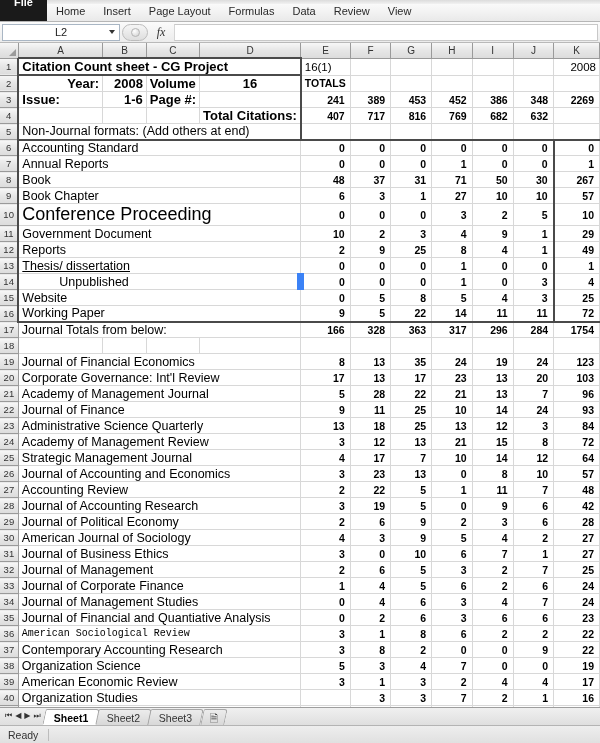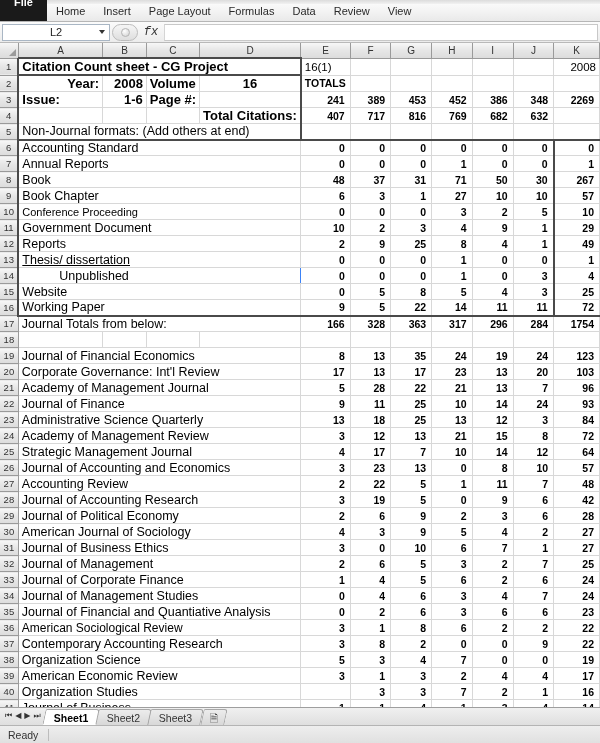--- a/index.html
+++ b/index.html
@@ -42,21 +42,21 @@
   
   .formulabar {
     height: 21px;
     background: linear-gradient(to bottom,#fbfbfb,#ececec);
     border-bottom: 1px solid #b9b9b9;
     display: flex; align-items: center;
     flex: 0 0 auto;
     padding: 0 2px;
   }
   .namebox {
-    width: 108px; height: 17px;
+    width: 118px; height: 17px;
     background: #fff;
     border: 1px solid #a9b6c4;
     display: flex; align-items: center; justify-content: center;
     position: relative;
     font-size: 11px; color: #222;
   }
   .namebox .caret {
     position: absolute; right: 4px; top: 50%; transform: translateY(-50%);
     width: 0; height: 0;
     border-left: 3.5px solid transparent; border-right: 3.5px solid transparent;
@@ -68,21 +68,21 @@
     border: 1px solid #bcbcbc; border-radius: 9px;
     display:flex; align-items:center; justify-content:center;
   }
   .fx-round .dot{
     width:9px;height:9px;border-radius:50%;
     background: radial-gradient(circle at 35% 30%,#fff,#cfcfcf);
     border:1px solid #b5b5b5;
   }
   .fx-label {
     width: 26px; text-align: center;
-    font-family: Liberation Mono, monospace;
+    font-family: Liberation Serif, serif;
     font-style: italic; font-size: 12px; color: #333;
   }
   .formula-input {
     flex: 1; height: 17px;
     background: #fff; border: 1px solid #c8c8c8; border-left: 1px solid #d5d5d5;
     font-size: 11px; padding: 0 3px; line-height: 15px; color:#000;
   }
 
   
   .gridwrap { flex: 1 1 auto; position: relative; overflow: hidden; background:#fff; }
@@ -334,21 +334,21 @@
             <td class="cell num">6</td>
             <td class="cell num">3</td>
             <td class="cell num">1</td>
             <td class="cell num">27</td>
             <td class="cell num">10</td>
             <td class="cell num br-thick">10</td>
             <td class="cell num">57</td>
           </tr>
           <tr>
             <td class="rowhead">10</td>
-            <td class="cell bl-thick" colspan="4" style="font-size:11px;border-right:1px solid #d8d8d8;margin-top:40px;">Conference Proceeding</td>
+            <td class="cell bl-thick" colspan="4" style="font-size:18px;border-right:1px solid #d8d8d8;margin-top:40px;">Conference Proceeding</td>
             <td class="cell num">0</td>
             <td class="cell num">0</td>
             <td class="cell num">0</td>
             <td class="cell num">3</td>
             <td class="cell num">2</td>
             <td class="cell num br-thick">5</td>
             <td class="cell num">10</td>
           </tr>
           <tr>
             <td class="rowhead">11</td>
@@ -378,21 +378,21 @@
             <td class="cell num">0</td>
             <td class="cell num">0</td>
             <td class="cell num">0</td>
             <td class="cell num">1</td>
             <td class="cell num">0</td>
             <td class="cell num br-thick">0</td>
             <td class="cell num">1</td>
           </tr>
           <tr>
             <td class="rowhead">14</td>
-            <td class="cell bl-thick" colspan="4" style="font-size:12.5px;border-right:1px solid #3b82f6;padding-left:40px;">Unpublished</td>
+            <td class="cell bl-thick" colspan="4" style="font-size:12.5px;border-right:7px solid #3b82f6;padding-left:40px;">Unpublished</td>
             <td class="cell num">0</td>
             <td class="cell num">0</td>
             <td class="cell num">0</td>
             <td class="cell num">1</td>
             <td class="cell num">0</td>
             <td class="cell num br-thick">3</td>
             <td class="cell num">4</td>
           </tr>
           <tr>
             <td class="rowhead">15</td>
@@ -623,21 +623,21 @@
             <td class="cell num">0</td>
             <td class="cell num">2</td>
             <td class="cell num">6</td>
             <td class="cell num">3</td>
             <td class="cell num">6</td>
             <td class="cell num">6</td>
             <td class="cell num">23</td>
           </tr>
           <tr>
             <td class="rowhead">36</td>
-            <td class="cell " colspan="4" style="font-size:12px;">American Sociological Review</td>
+            <td class="cell " colspan="4" style="font-size:10px;font-family:Liberation Mono, monospace;">American Sociological Review</td>
             <td class="cell num">3</td>
             <td class="cell num">1</td>
             <td class="cell num">8</td>
             <td class="cell num">6</td>
             <td class="cell num">2</td>
             <td class="cell num">2</td>
             <td class="cell num">22</td>
           </tr>
           <tr>
             <td class="rowhead">37</td>

